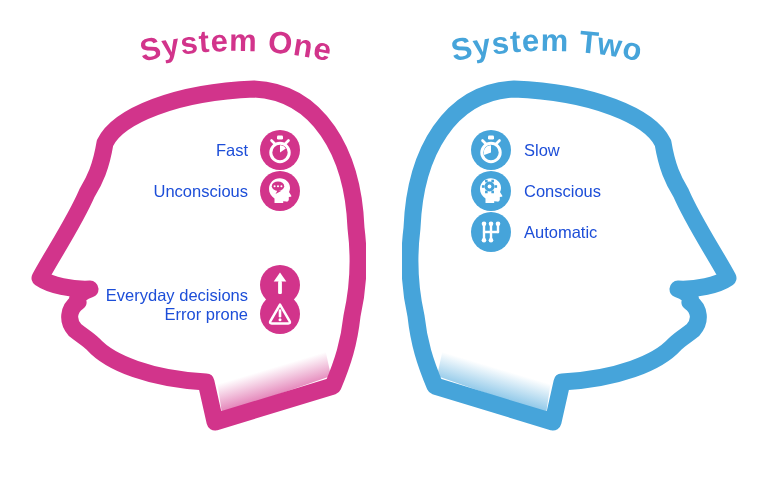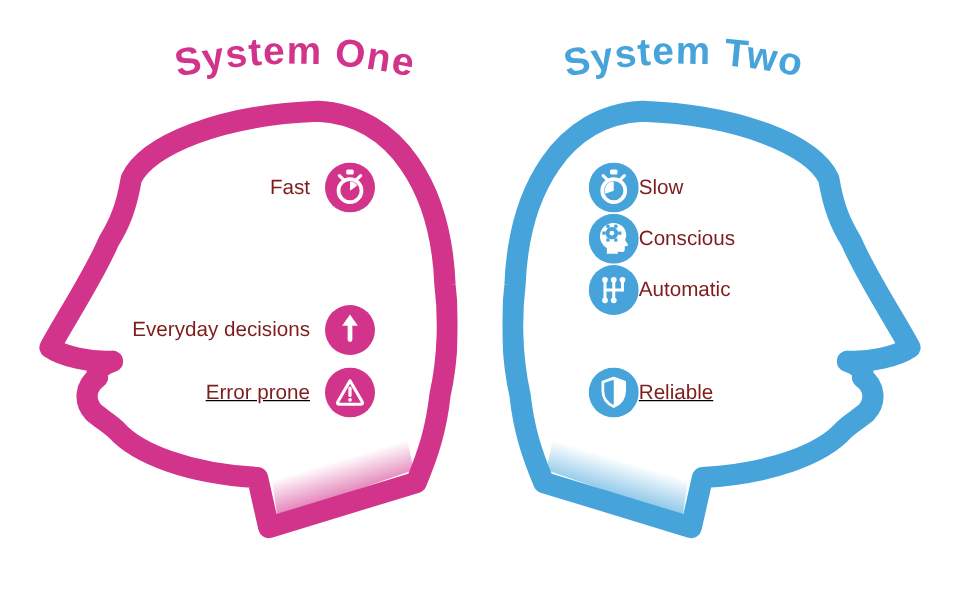--- a/index.html
+++ b/index.html
@@ -14,23 +14,23 @@
   .head-svg{position:absolute;width:340px;height:385px;top:80px;}
   #head-one{left:26px;}
   #head-two{left:402px;}
   .head-outline{fill:none;stroke-width:17;stroke-linejoin:round;}
   .s1-stroke{stroke:#d2348b;}
   .s2-stroke{stroke:#46a4da;}
   .s1-fill{fill:#d2348b;}
   .s2-fill{fill:#46a4da;}
   .row{position:absolute;height:40px;display:flex;align-items:center;}
   .row-left{left:38px;width:262px;justify-content:flex-end;gap:12px;}
-  .row-right{left:471px;}
-  .r1{top:130px;} .r2{top:171px;} .r3{top:212px;} .r4{top:244px;} .r5{top:294px;text-decoration:underline;}
-  .label{font-size:16.5px;color:#7f1d1d;white-space:nowrap;}
+  .row-right{left:471px;gap:13px;}
+  .r1{top:130px;} .r2{top:171px;} .r3{top:212px;} .r4{top:265px;align-items:flex-end;} .r5{top:294px;}
+  .label{font-size:16.5px;color:#1d4ed8;white-space:nowrap;}
   .icon{width:40px;height:40px;flex:0 0 40px;display:block;}
 </style>
 </head>
 <body>
 
 <div id="canvas">
 
   <svg id="title-one" class="title-svg" viewBox="0 0 266 64">
     <defs>
         <path id="arc-one" d="M14 52 Q133 18 252 52" fill="none"></path>
@@ -80,20 +80,32 @@
     <svg class="icon" viewBox="0 0 40 40">
       <circle cx="20" cy="20" r="20" class="s1-fill"></circle>
       <rect x="17" y="5.5" width="6" height="4" rx="1.2" fill="#fff"></rect>
       <line x1="11.5" y1="10.5" x2="14.5" y2="13.5" stroke="#fff" stroke-width="2.6" stroke-linecap="round"></line>
       <line x1="28.5" y1="10.5" x2="25.5" y2="13.5" stroke="#fff" stroke-width="2.6" stroke-linecap="round"></line>
       <circle cx="20" cy="22.5" r="9.2" fill="none" stroke="#fff" stroke-width="3"></circle>
       <path d="M20 22.5 L20 15.2 A7.3 7.3 0 0 1 25.8 18.4 Z" fill="#fff"></path>
     </svg>
   </div>
 
+  <div class="row row-left r2">
+    <span class="label">Unconscious</span>
+    <svg class="icon" viewBox="0 0 40 40">
+      <circle cx="20" cy="20" r="20" class="s1-fill"></circle>
+      <path fill="#fff" d="M14.5 32 L14.5 27.4 C11 25 9 21.6 9 17.9 C9 12 13.8 7.3 19.8 7.3 C25.4 7.3 29.8 11.4 30 16.5 C30.1 18.1 29.7 19.6 29 20.9 L31.2 24.4 C31.6 25.1 31.3 25.7 30.5 25.8 L28.8 26 L28.8 28.5 C28.8 29.9 27.7 30.8 26.3 30.6 L23.2 30.2 L23.2 32 Z"></path>
+      <ellipse cx="18" cy="15.2" rx="6.2" ry="4.8" class="s1-fill"></ellipse>
+      <path class="s1-fill" d="M17.5 19.5 L15.5 23 L21.5 19.8 Z"></path>
+      <circle cx="14.6" cy="15.2" r="1.05" fill="#fff"></circle>
+      <circle cx="18" cy="15.2" r="1.05" fill="#fff"></circle>
+      <circle cx="21.4" cy="15.2" r="1.05" fill="#fff"></circle>
+    </svg>
+  </div>
 
 
   <div class="row row-left r4">
     <span class="label">Everyday decisions</span>
     <svg class="icon" viewBox="0 0 40 40">
       <circle cx="20" cy="20" r="20" class="s1-fill"></circle>
       <rect x="18.1" y="15.5" width="3.8" height="14" rx="1.9" fill="#fff"></rect>
       <path d="M20 7.5 L26.3 16.5 L13.7 16.5 Z" fill="#fff"></path>
     </svg>
   </div>
@@ -152,22 +164,14 @@
           <circle cx="20" cy="11.8" r="2.3"></circle>
           <circle cx="27" cy="11.8" r="2.3"></circle>
         <circle cx="13" cy="28.2" r="2.3"></circle>
           <circle cx="20" cy="28.2" r="2.3"></circle>
       </g>
     </svg>
     <span class="label">Automatic</span>
   </div>
 
 
-  <div class="row row-right r5">
-    <svg class="icon" viewBox="0 0 40 40">
-      <circle cx="20" cy="20" r="20" class="s2-fill"></circle>
-      <path d="M20 8.5 L28.7 11.6 L28.7 18.8 C28.7 24.7 25.3 28.9 20 31.2 C14.7 28.9 11.3 24.7 11.3 18.8 L11.3 11.6 Z" fill="none" stroke="#fff" stroke-width="2.2" stroke-linejoin="round"></path>
-      <path d="M20 8.5 L28.7 11.6 L28.7 18.8 C28.7 24.7 25.3 28.9 20 31.2 Z" fill="#fff"></path>
-    </svg>
-    <span class="label">Reliable</span>
-  </div>
 
 </div>
 
 </body></html>

